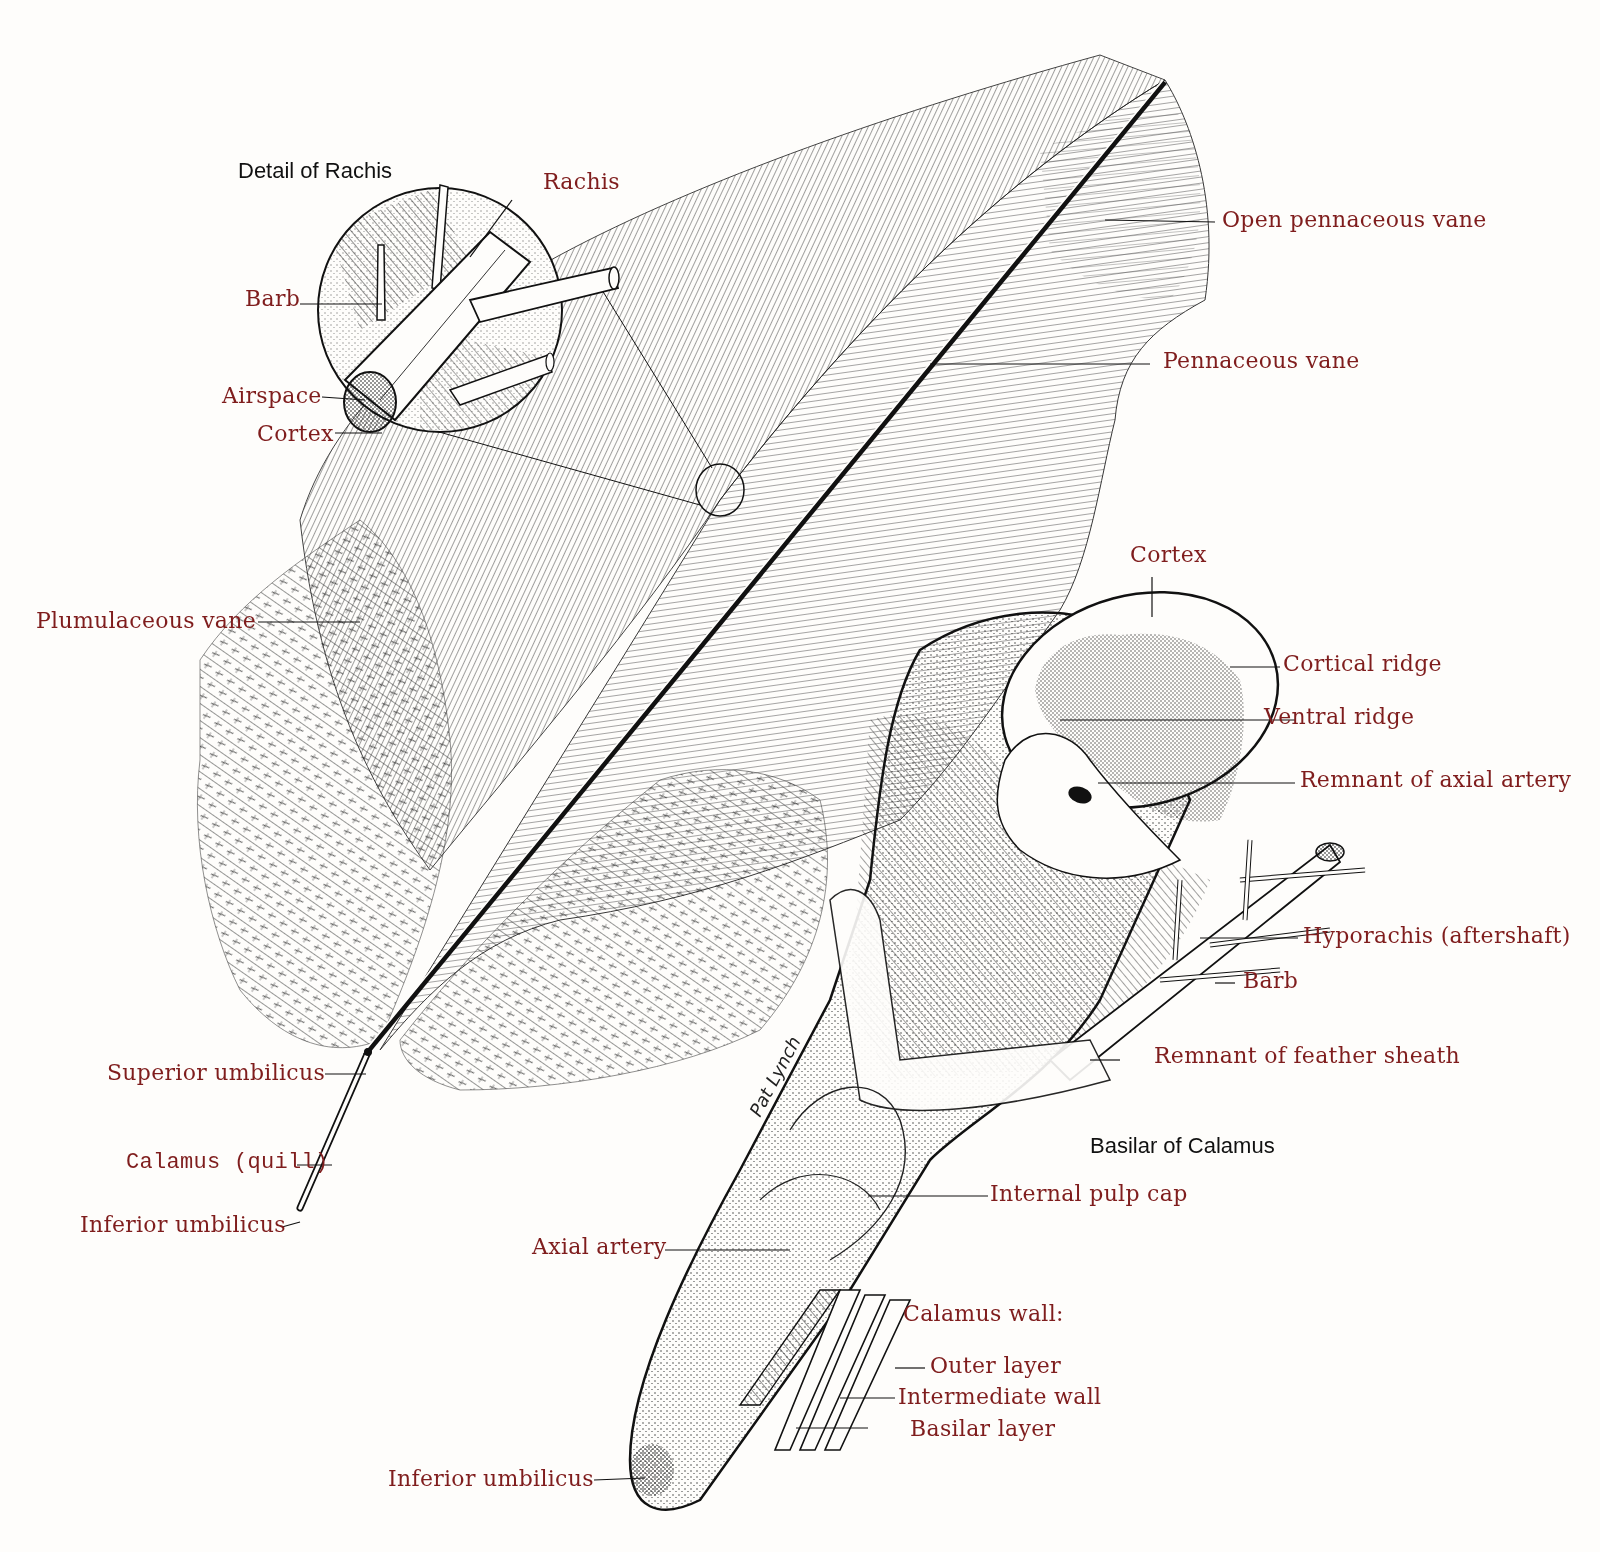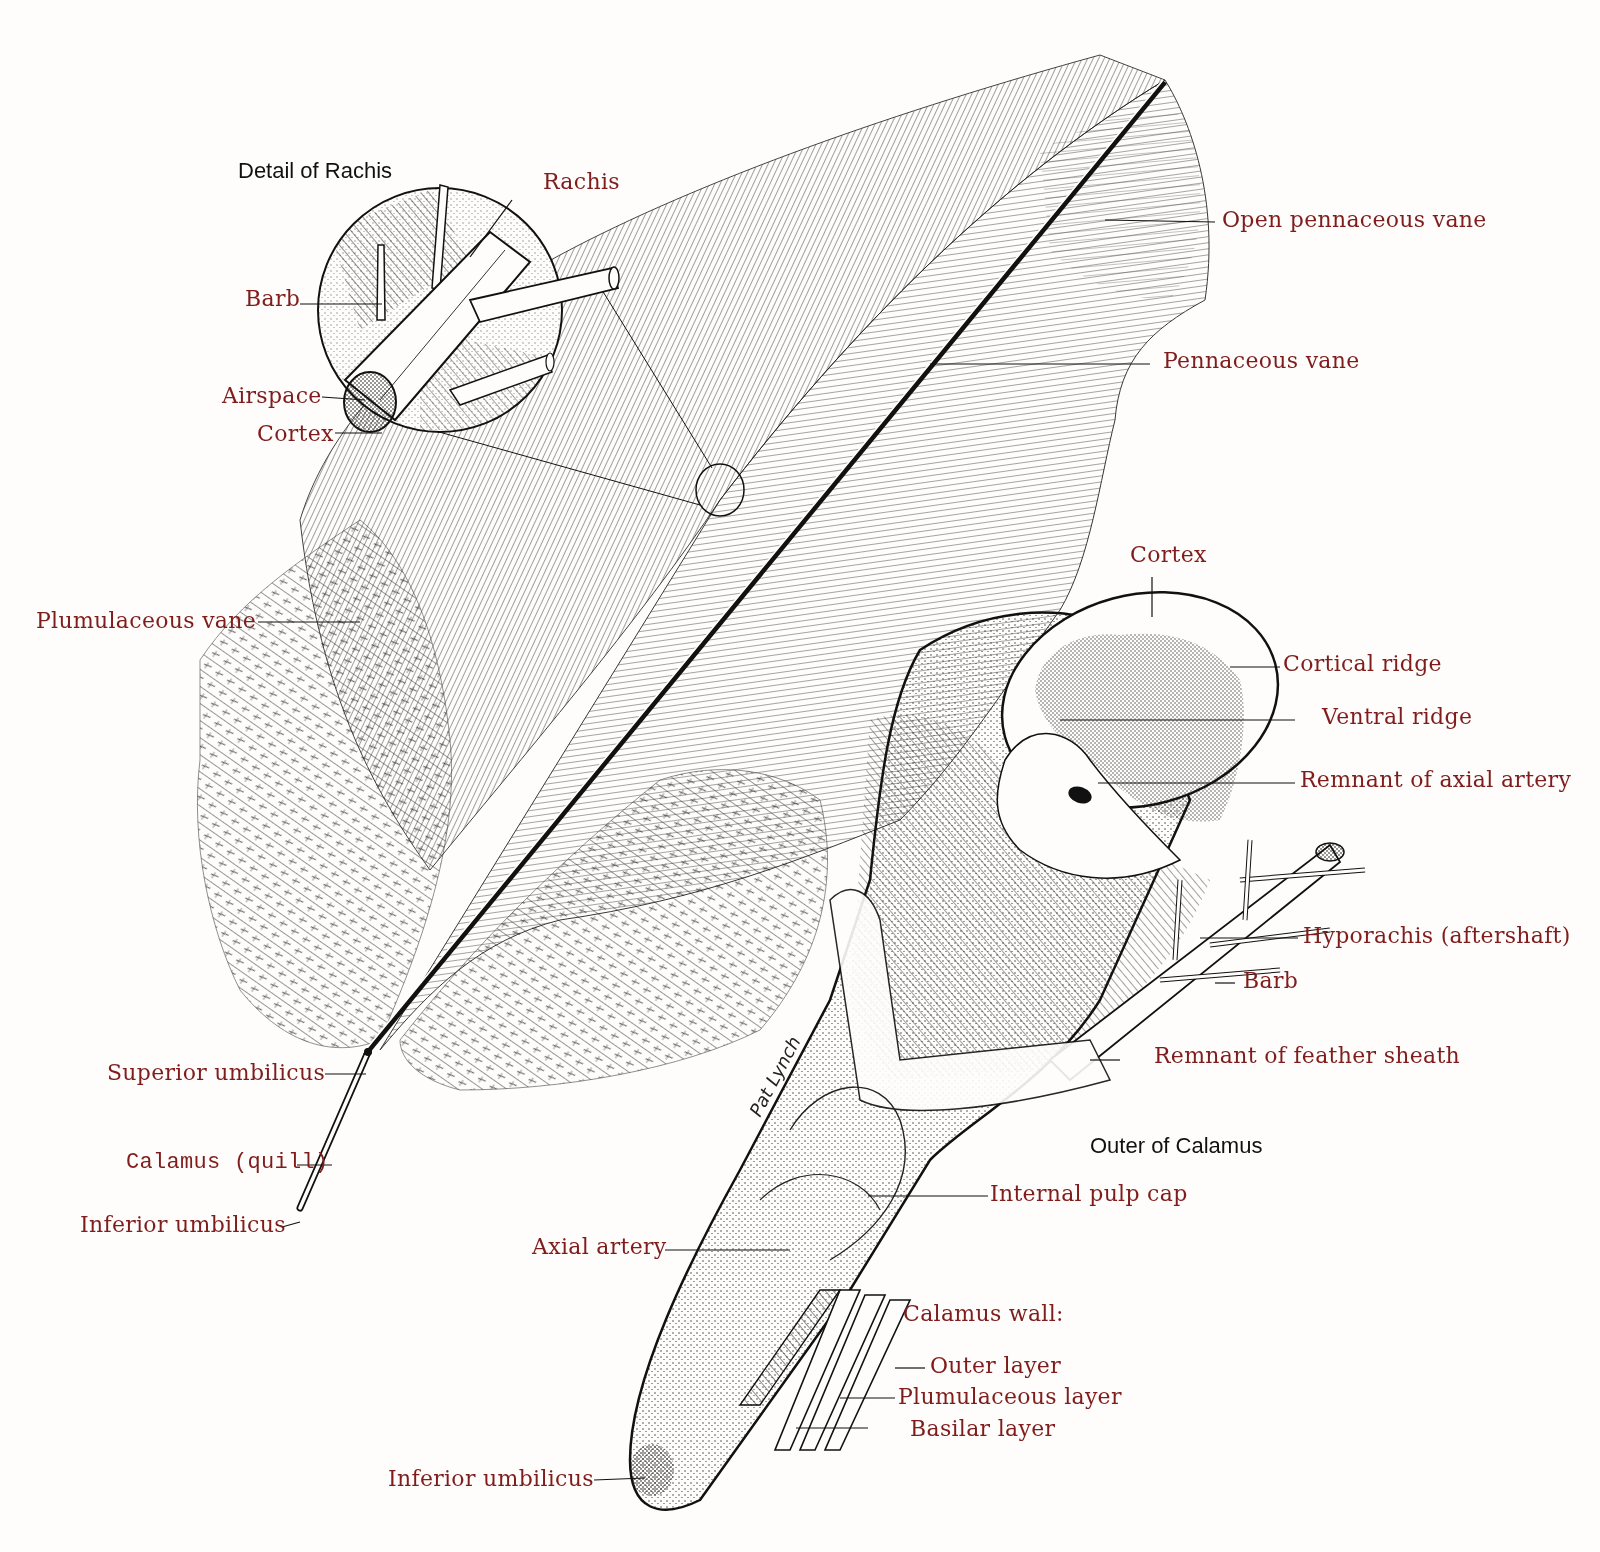--- a/index.html
+++ b/index.html
@@ -160,28 +160,28 @@
 
   <div class="lbl" style="left:1222px;top:209px;">Open pennaceous vane</div>
   <div class="lbl" style="left:1163px;top:350px;">Pennaceous vane</div>
   <div class="lbl" style="left:36px;top:610px;">Plumulaceous vane</div>
   <div class="lbl" style="left:107px;top:1062px;">Superior umbilicus</div>
   <div class="lbl" style="left:126px;top:1152px;font-family:Liberation Mono, monospace;">Calamus (quill)</div>
   <div class="lbl" style="left:80px;top:1214px;">Inferior umbilicus</div>
 
   <div class="lbl" style="left:1130px;top:544px;">Cortex</div>
   <div class="lbl" style="left:1283px;top:653px;">Cortical ridge</div>
-  <div class="lbl" style="left:1322px;top:706px;">Ventral ridge</div>
+  <div class="lbl" style="left:1264px;top:706px;">Ventral ridge</div>
   <div class="lbl" style="left:1300px;top:769px;">Remnant of axial artery</div>
   <div class="lbl" style="left:1303px;top:925px;">Hyporachis (aftershaft)</div>
   <div class="lbl" style="left:1243px;top:970px;">Barb</div>
   <div class="lbl" style="left:1129px;top:1045px;margin-left:25px;">Remnant of feather sheath</div>
-  <div class="ttl" style="left:1090px;top:1135px;">Outer of Calamus</div>
+  <div class="ttl" style="left:1090px;top:1135px;">Basilar of Calamus</div>
   <div class="lbl" style="left:990px;top:1183px;">Internal pulp cap</div>
   <div class="lbl" style="left:532px;top:1236px;">Axial artery</div>
   <div class="lbl" style="left:903px;top:1303px;">Calamus wall:</div>
   <div class="lbl" style="left:930px;top:1355px;">Outer layer</div>
-  <div class="lbl" style="left:898px;top:1386px;">Plumulaceous layer</div>
+  <div class="lbl" style="left:898px;top:1386px;">Intermediate wall</div>
   <div class="lbl" style="left:910px;top:1418px;">Basilar layer</div>
   <div class="lbl" style="left:388px;top:1468px;">Inferior umbilicus</div>
 
   <div class="sig" style="left:745px;top:1110px;">Pat Lynch</div>
 </div>
 
 </body></html>

